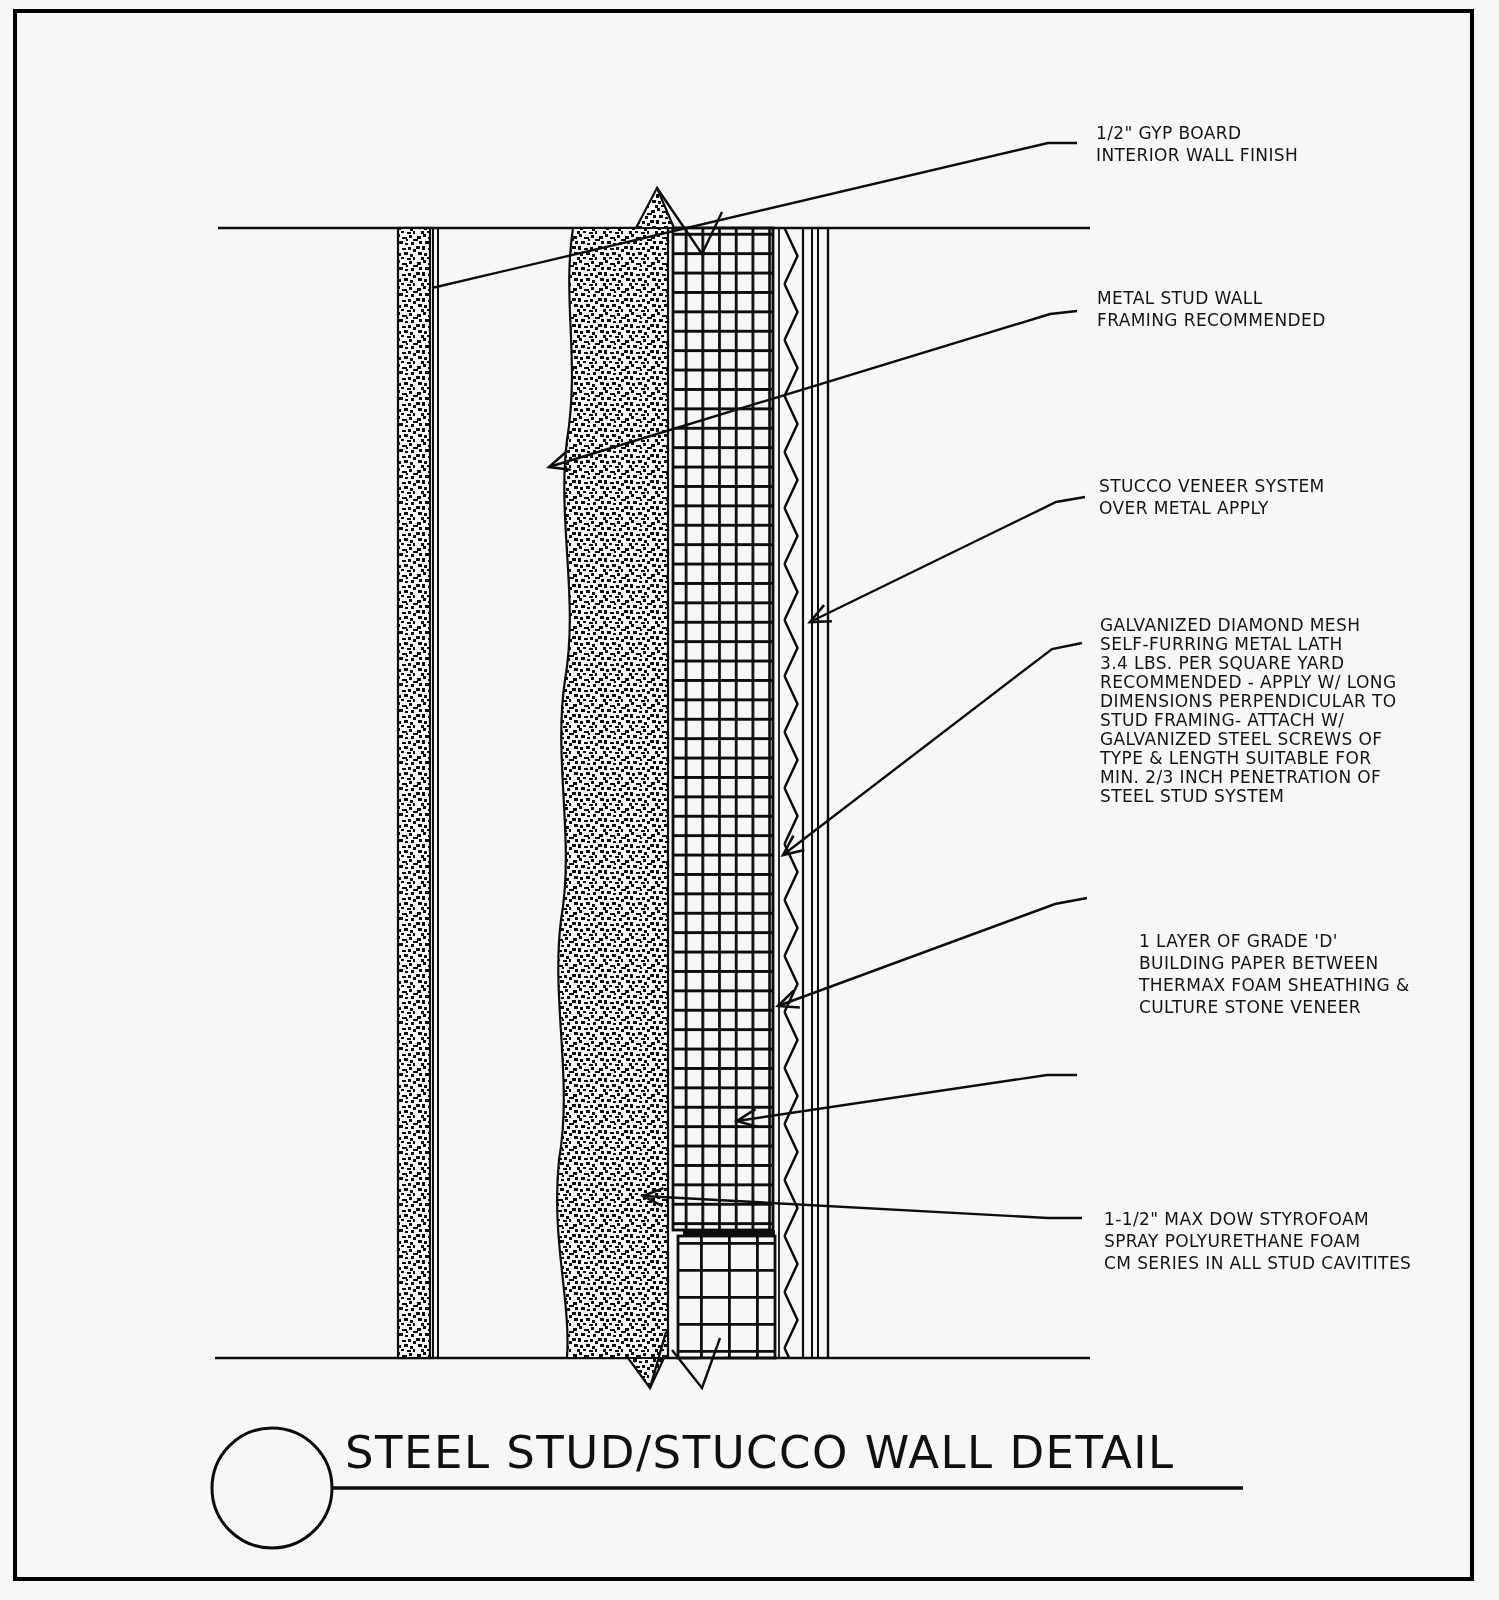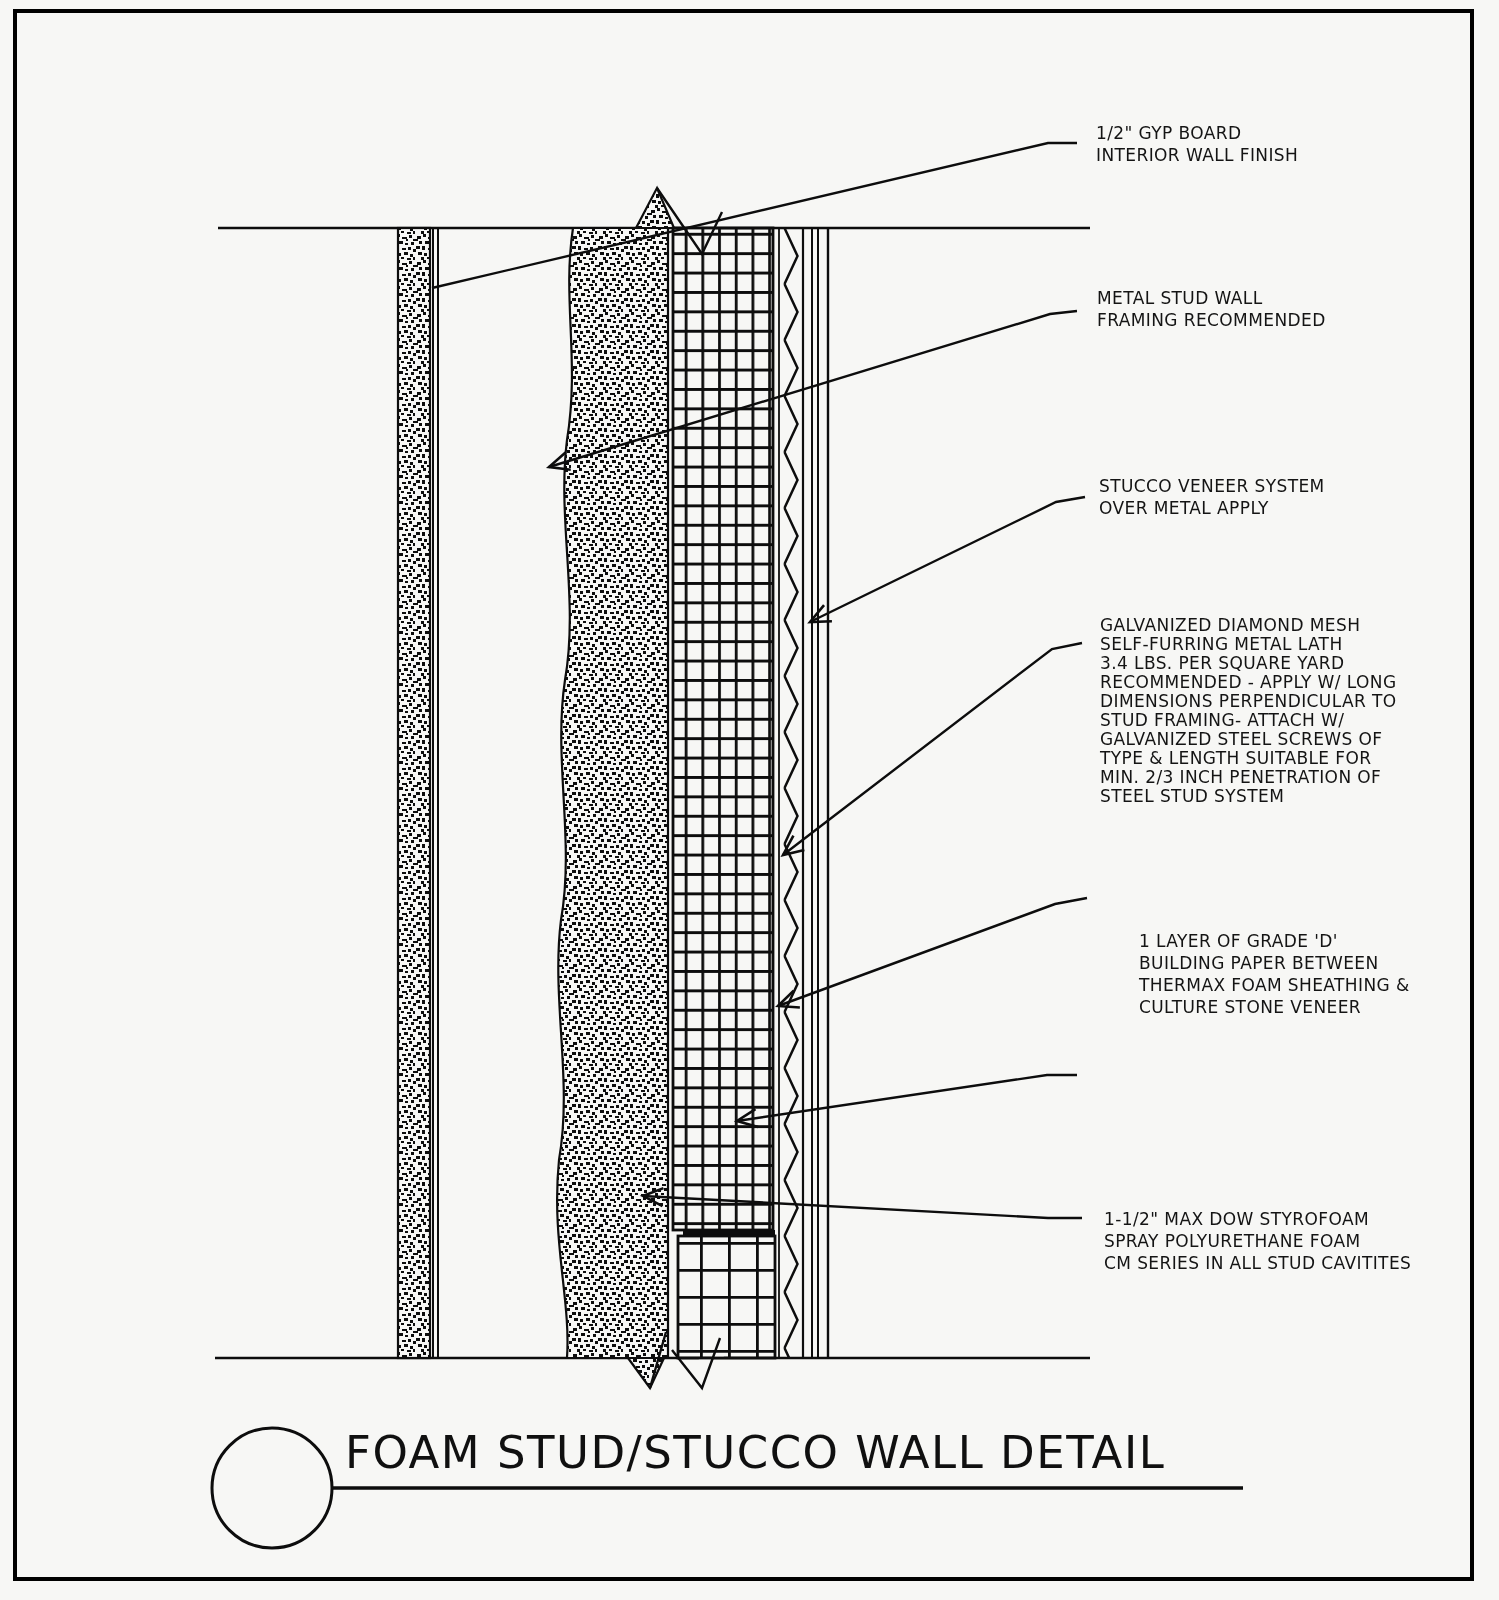--- a/index.html
+++ b/index.html
@@ -151,14 +151,14 @@
 MIN. 2/3 INCH PENETRATION OF
 STEEL STUD SYSTEM</div>
   <div class="ann" style="left:1101px;top:930px;margin-left:38px;">1 LAYER OF GRADE 'D'
 BUILDING PAPER BETWEEN
 THERMAX FOAM SHEATHING &amp;
 CULTURE STONE VENEER</div>
   <div class="ann" style="left:1104px;top:1208px;">1-1/2" MAX DOW STYROFOAM
 SPRAY POLYURETHANE FOAM
 CM SERIES IN ALL STUD CAVITITES</div>
 
-  <div class="sheet-title">FOAM STUD/STUCCO WALL DETAIL</div>
+  <div class="sheet-title">STEEL STUD/STUCCO WALL DETAIL</div>
 </div>
 
 </body></html>

